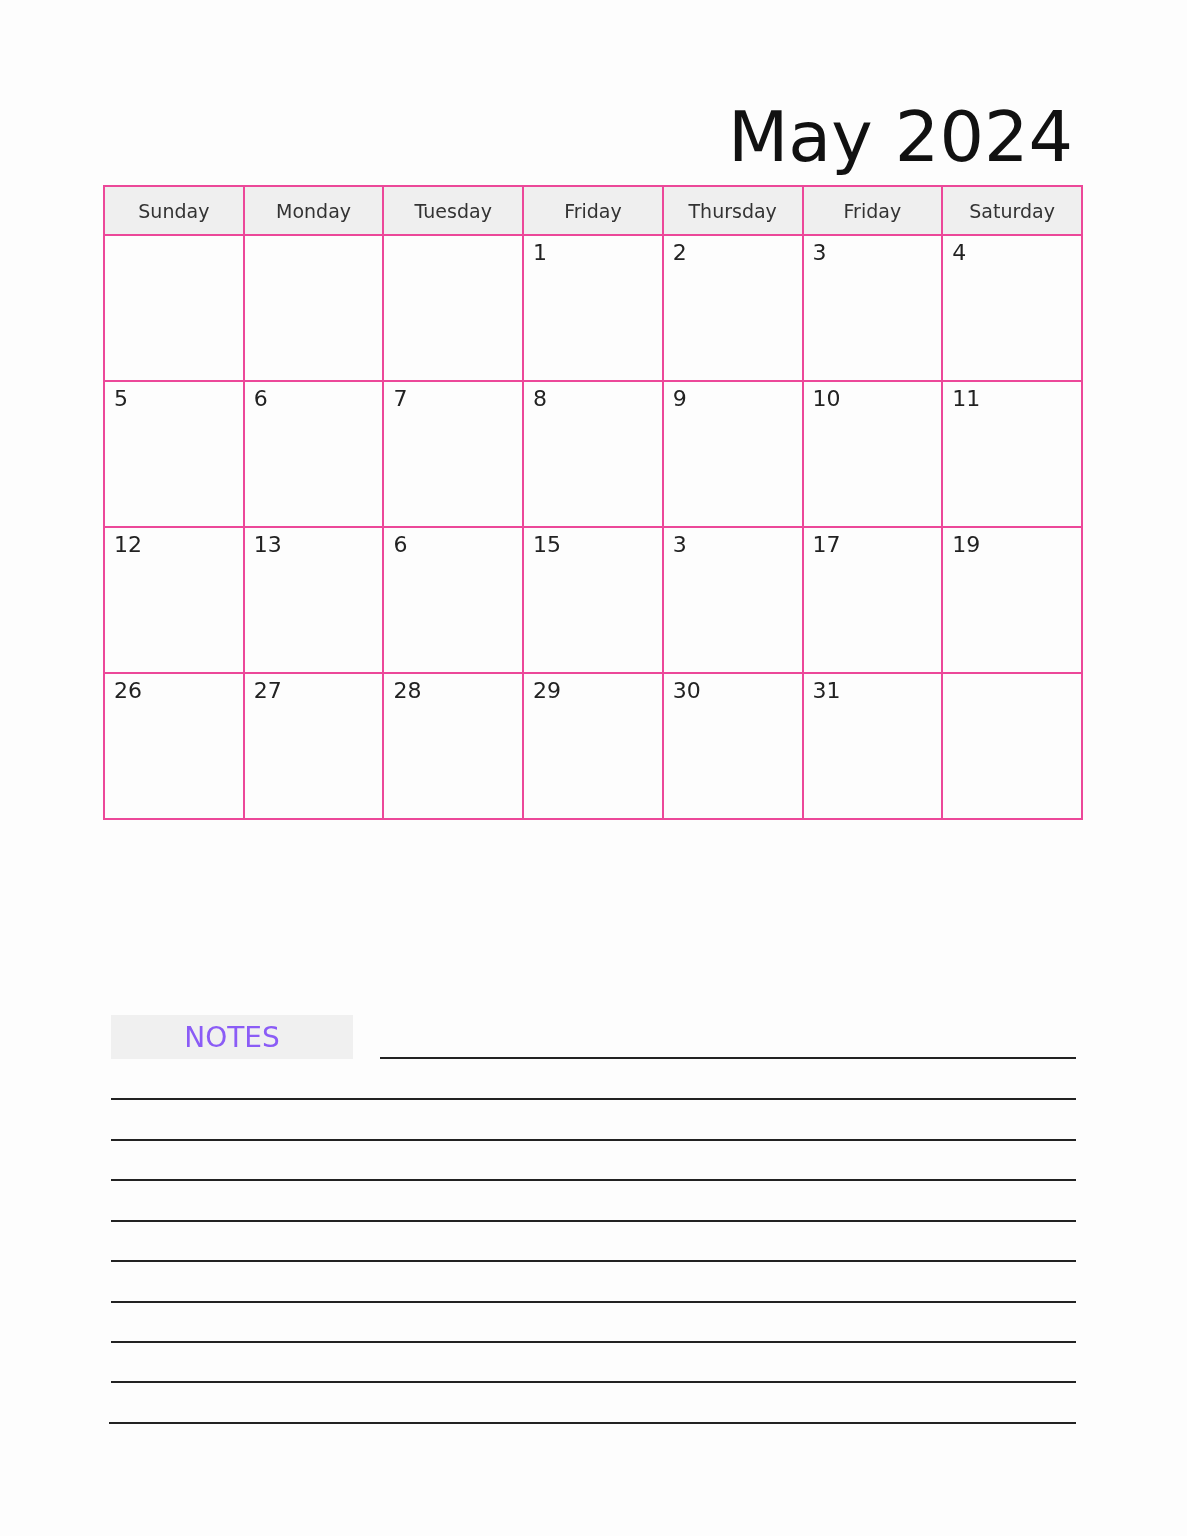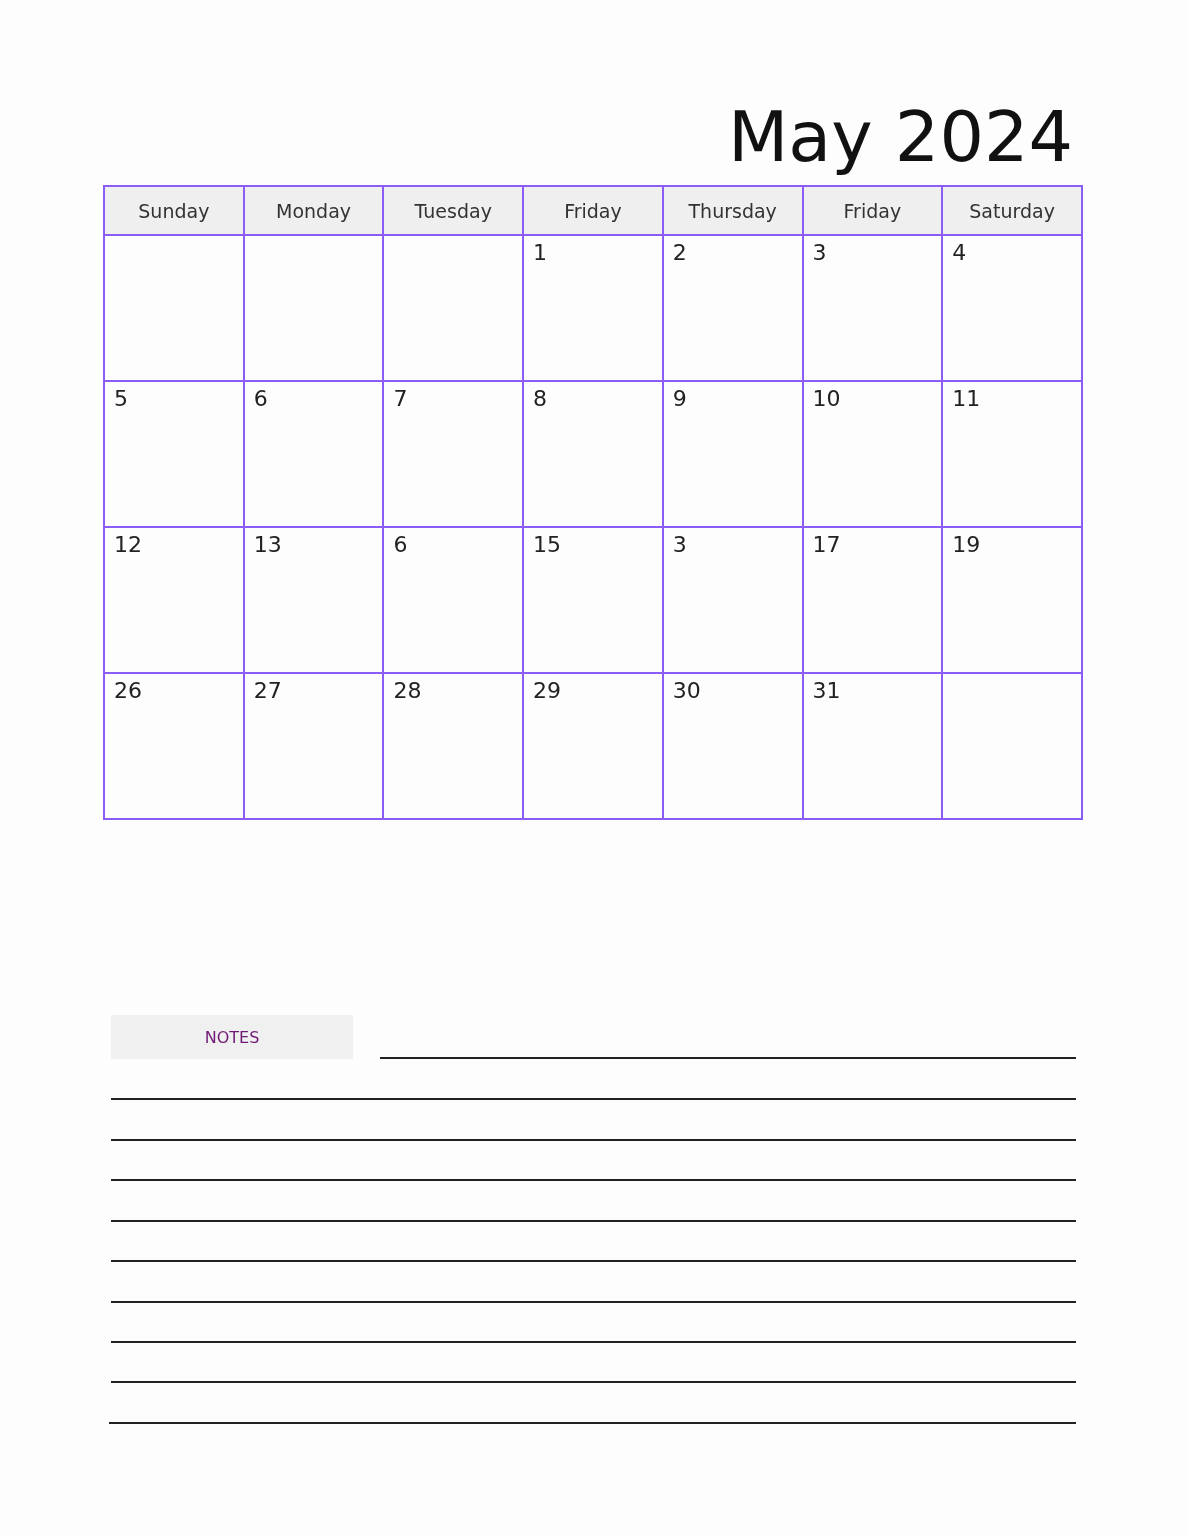--- a/index.html
+++ b/index.html
@@ -9,35 +9,35 @@
   }
   .title {
     position: absolute; right: 114px; top: 96px;
     font-size: 70px; font-weight: normal; letter-spacing: 0px; color: #111;
     font-family: "DejaVu Sans", sans-serif;
   }
   table.cal {
     position: absolute; left: 103px; top: 185px;
     width: 980px; border-collapse: collapse; table-layout: fixed;
   }
-  table.cal th, table.cal td { border: 2px solid #8b5cf6; }
+  table.cal th, table.cal td { border: 2px solid #ec4899; }
   table.cal th {
     height: 45px; background: #efefef; font-weight: normal;
     font-size: 19px; color: #333; text-align: center; vertical-align: middle;
   }
   table.cal td {
     height: 144px; vertical-align: top; padding: 0;
   }
   .day {
     display: block; padding: 4px 0 0 9px; font-size: 22px; color: #222;
   }
   .notes-box {
     position: absolute; left: 111px; top: 1015px; width: 242px; height: 44px;
     background: #f0f0f0; display: flex; align-items: center; justify-content: center;
-    font-size: 16px; color: #701a75;
+    font-size: 28px; color: #8b5cf6;
   }
   .line { position: absolute; height: 2px; background: #222; }
 </style>
 </head>
 <body>
 
 <div class="title">May 2024</div>
 
 <table class="cal">
   <thead>

